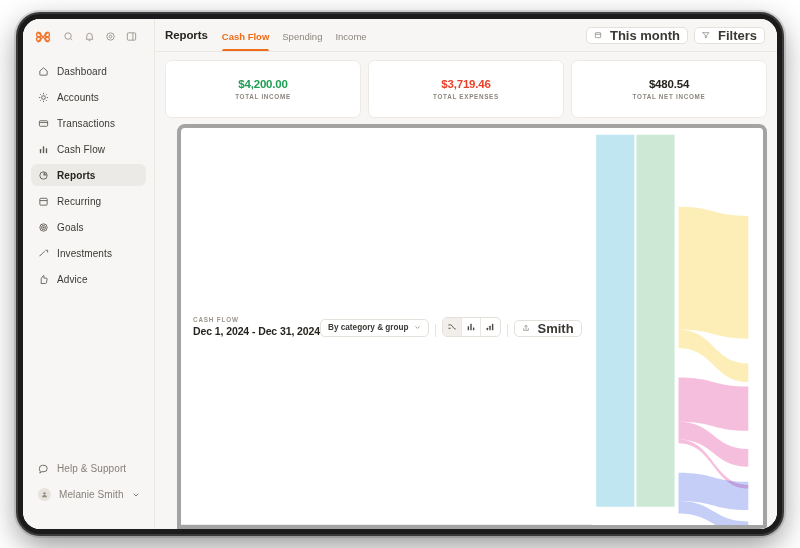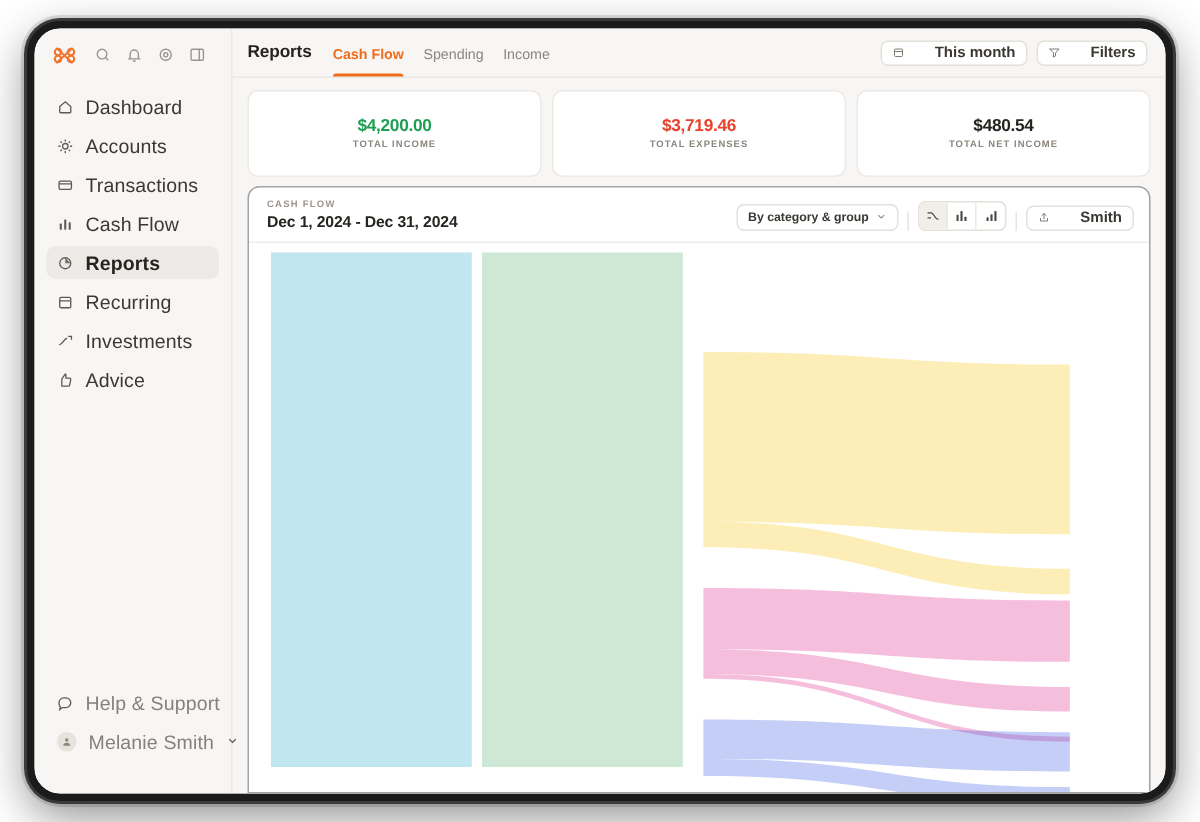--- a/index.html
+++ b/index.html
@@ -24,59 +24,59 @@
   .sidebar { width:132px; background:#f7f6f4; border-right:1px solid #ebe8e4; position:relative; flex:0 0 132px;}
   .sb-top { display:flex; align-items:center; gap:6px; padding:12px 10px 10px 12px; height:33px;}
   .logo { color:#f2762e; width:16px; height:16px; display:block;}
   .sb-icons { display:flex; gap:10px; margin-left:6px; color:#9b958d;}
   .sb-icons svg{ width:11px; height:11px; display:block;}
   .nav { padding:8px 8px 0 8px; }
   .nav-item {
     display:flex; align-items:center; gap:8px; height:22px;
     padding:0 7px; border-radius:6px; margin-bottom:4px; cursor:pointer;
   }
-  .nav-item span.lbl { font-size:13px; color:#3b3834; letter-spacing:.1px; white-space:nowrap;}
+  .nav-item span.lbl { font-size:10px; color:#3b3834; letter-spacing:.1px; white-space:nowrap;}
   .nav-item svg { width:11px; height:11px; color:#5e5952; flex:0 0 11px;}
   .nav-item.active { background:#eceae6; }
   .nav-item.active span.lbl { color:#26241f; font-weight:600;}
   .sb-bottom { position:absolute; left:0; right:0; bottom:20px; padding:0 8px;}
   .sb-bottom .nav-item span.lbl{ color:#86807a;}
   .avatar { width:13px; height:13px; border-radius:50%; background:#e6e2dc; display:flex; align-items:center; justify-content:center; flex:0 0 13px;}
   .avatar svg{width:7px;height:7px;color:#8d8780;}
   .chev { margin-left:auto; color:#a6a099; }
   .chev svg{width:8px;height:8px;}
 
   
   .main { flex:1; display:flex; flex-direction:column; background:#f7f6f4; min-width:0;}
   .topbar { height:33px; display:flex; align-items:center; padding:0 12px 0 10px; gap:14px; border-bottom:1px solid #ebe8e4;}
   .topbar h1 { font-size:11.5px; color:#26241f; font-weight:700; letter-spacing:-.1px;}
   .tabs { display:flex; gap:13px; align-items:center; height:100%;}
   .tab { font-size:9.5px; color:#8c867e; height:100%; display:flex; align-items:center; position:relative; cursor:pointer; padding-top:2px;}
   .tab.active { color:#ef6c1a; font-weight:600;}
   .tab.active:after{ content:""; position:absolute; left:0; right:0; bottom:0; height:2px; background:#ef6c1a; border-radius:2px 2px 0 0;}
   .top-actions{ margin-left:auto; display:flex; gap:6px;}
   .btn {
-    display:flex; align-items:center; gap:20px; height:17px; padding:0 7px;
+    display:flex; align-items:center; gap:8px; height:17px; padding:0 7px;
     background:#ffffff; border:1px solid #e4e0da; border-radius:5px;
-    font-size:10px; color:#3b3834; font-weight:600; cursor:pointer; white-space:nowrap;
+    font-size:13px; color:#3b3834; font-weight:600; cursor:pointer; white-space:nowrap;
   }
   .btn svg{ width:8px;height:8px;color:#817b74;}
 
   
   .stats { display:flex; gap:7px; padding:8px 10px 6px 10px;}
   .stat {
     flex:1; background:#ffffff; border:1px solid #edeae5; border-radius:7px;
     height:58px; display:flex; flex-direction:column; align-items:center; justify-content:center; gap:3px;
   }
   .stat .v { font-size:11.5px; font-weight:700; letter-spacing:-.2px;}
   .stat .l { font-size:6.3px; color:#8c867e; letter-spacing:.7px; font-weight:600;}
   .v.green{color:#1e9e52;} .v.red{color:#e8422c;text-align:right;} .v.dark{color:#26241f;}
 
   
-  .card { margin:0 10px 0 10px; background:#fff; border:1px solid #a3a3a3; border-top-left-radius:8px; border-top-right-radius:8px; flex:1; display:flex; flex-direction:column; overflow:hidden;}
+  .card { margin:0 10px 0 22px; background:#fff; border:4px solid #a3a3a3; border-top-left-radius:8px; border-top-right-radius:8px; flex:1; display:flex; flex-direction:row; overflow:hidden;}
   .card-head { display:flex; align-items:center; padding:8px 10px 7px 12px; border-bottom:1px solid #f0ede9;}
   .ch-left .kicker{ font-size:6.3px; letter-spacing:.85px; color:#9b958d; font-weight:700; margin-bottom:2px;}
   .ch-left .range{ font-size:10.5px; color:#26241f; font-weight:700; letter-spacing:-.1px;}
   .ch-right { margin-left:auto; display:flex; align-items:flex-end; gap:6px;}
   .select { display:flex; align-items:center; gap:5px; height:18px; padding:0 7px; border:1px solid #e4e0da; border-radius:5px; background:#fff; font-size:8.2px; color:#3b3834; font-weight:600; cursor:pointer;}
   .select svg{width:7px;height:7px;color:#8c867e;}
   .vdiv { width:1px; height:13px; background:#e8e4df;}
   .seg { display:flex; border:1px solid #e4e0da; border-radius:5px; overflow:hidden; background:#fff;}
   .seg .sg { width:19px; height:18px; display:flex; align-items:center; justify-content:center; cursor:pointer; border-right:1px solid #ebe7e2;}
   .seg .sg:last-child{border-right:none;}
@@ -169,20 +169,28 @@
               <path d="M12 4v8h8" fill="currentColor" stroke="none" opacity=".85"></path>
             </svg>
         <span class="lbl">Reports</span>
       </div>
       <div class="nav-item">
         <svg viewBox="0 0 24 24" fill="none" stroke="currentColor" stroke-width="1.9">
               <rect x="4" y="5" width="16" height="15" rx="2"></rect>
               <path d="M4 10h16"></path>
             </svg>
         <span class="lbl">Recurring</span>
+      </div>
+      <div class="nav-item">
+        <svg viewBox="0 0 24 24" fill="none" stroke="currentColor" stroke-width="1.9">
+              <circle cx="12" cy="12" r="8"></circle>
+              <circle cx="12" cy="12" r="4.5"></circle>
+              <circle cx="12" cy="12" r="1.3" fill="currentColor"></circle>
+            </svg>
+        <span class="lbl">Goals</span>
       </div>
       <div class="nav-item">
         <svg viewBox="0 0 24 24" fill="none" stroke="currentColor" stroke-width="1.9" stroke-linecap="round">
               <path d="M4 17c4-1 6-8 10-9"></path>
               <path d="M17 5h4v4"></path>
             </svg>
         <span class="lbl">Investments</span>
       </div>
       <div class="nav-item">
         <svg viewBox="0 0 24 24" fill="none" stroke="currentColor" stroke-width="1.9">

